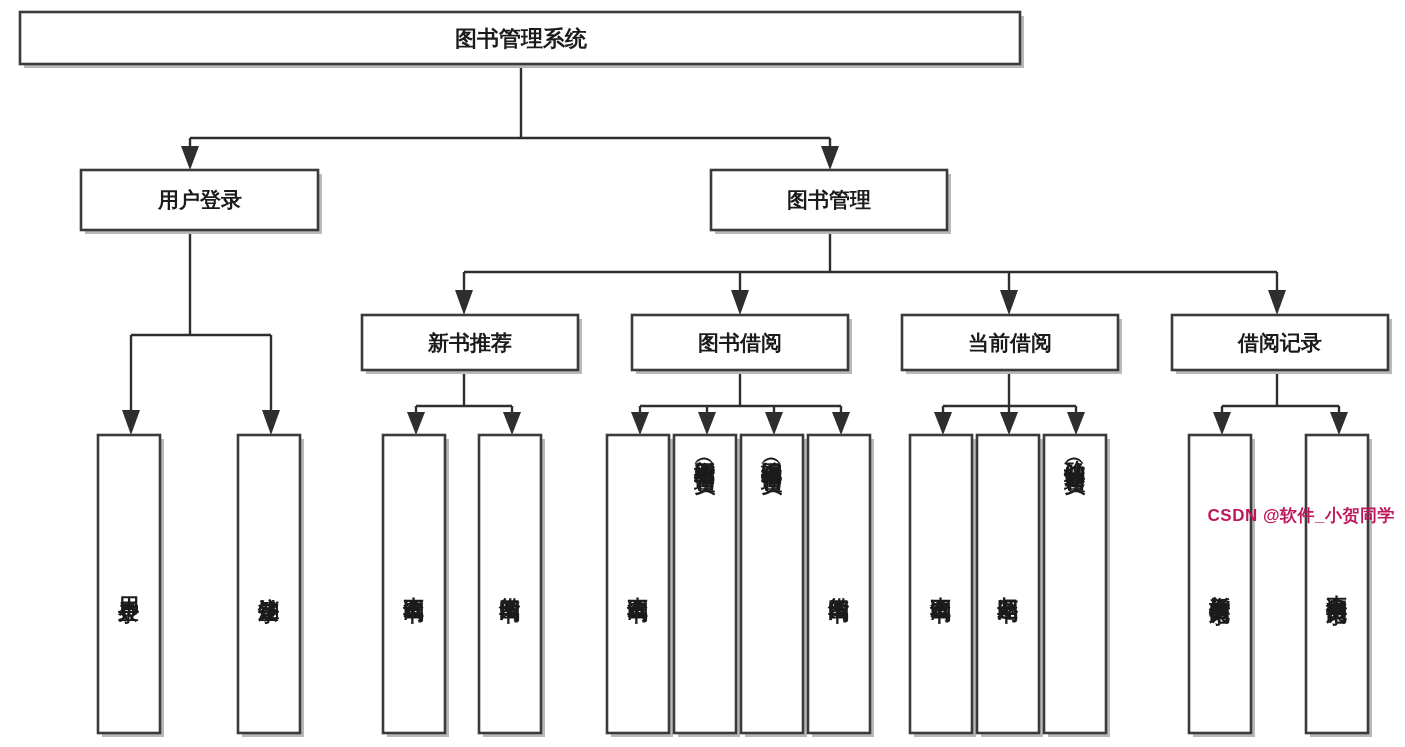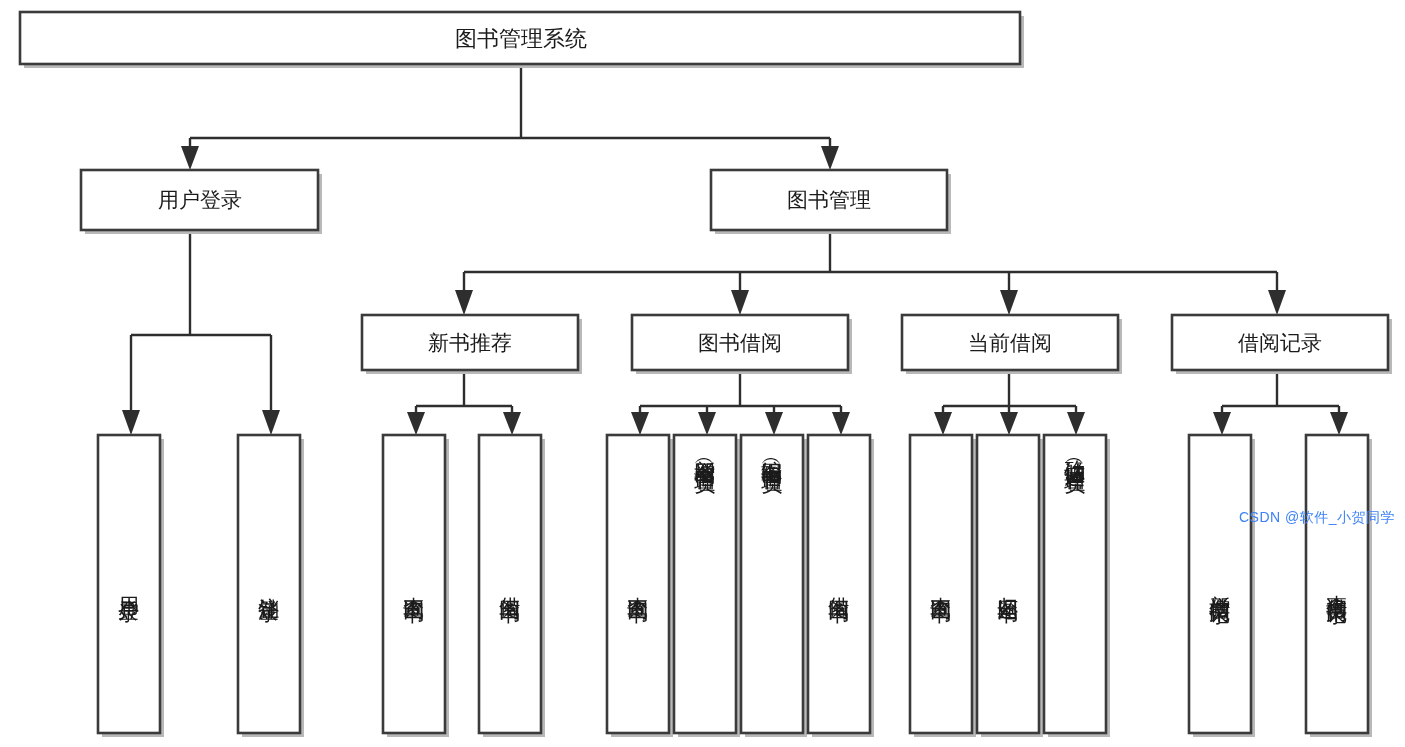--- a/index.html
+++ b/index.html
@@ -11,20 +11,21 @@
     width: 1405px;
     height: 747px;
     font-family: "Liberation Sans", "DejaVu Sans", sans-serif;
     overflow: hidden;
     position: relative;
   }
   #diagram-root {
     position: relative;
     width: 1405px;
     height: 533px;
+    font-weight: bold;
   }
   svg.diagram-svg {
     position: absolute;
     top: 0;
     left: 0;
     width: 1405px;
     height: 747px;
   }
   .node-box {
     fill: #ffffff;
@@ -75,22 +76,22 @@
     letter-spacing: 2px;
     color: #1b1b1b;
     white-space: nowrap;
     text-align: center;
   }
   .watermark {
     position: absolute;
     right: 10px;
     bottom: 6px;
     font-family: "Liberation Sans", "DejaVu Sans", sans-serif;
-    font-size: 14px;
-    color: #3b82f6;
+    font-size: 17px;
+    color: #be185d;
     letter-spacing: 0.5px;
     white-space: nowrap;
   }
 </style>
 </head>
 <body>
 
 <div id="diagram-root">
 
   <svg class="diagram-svg" viewBox="0 0 1405 747" xmlns="http://www.w3.org/2000/svg">

